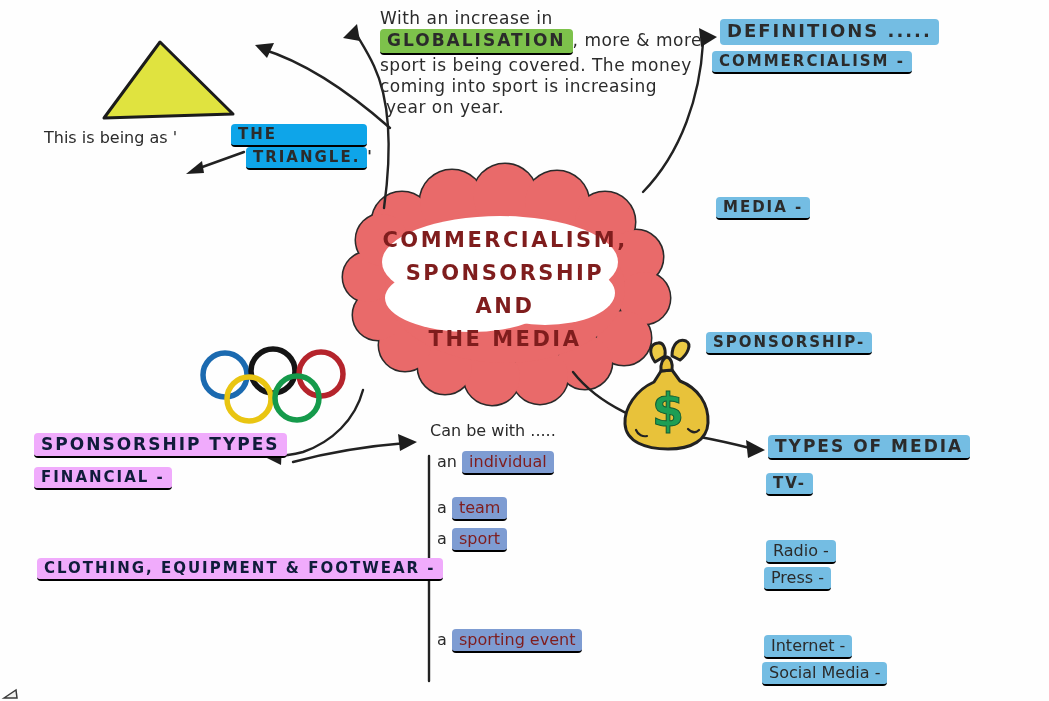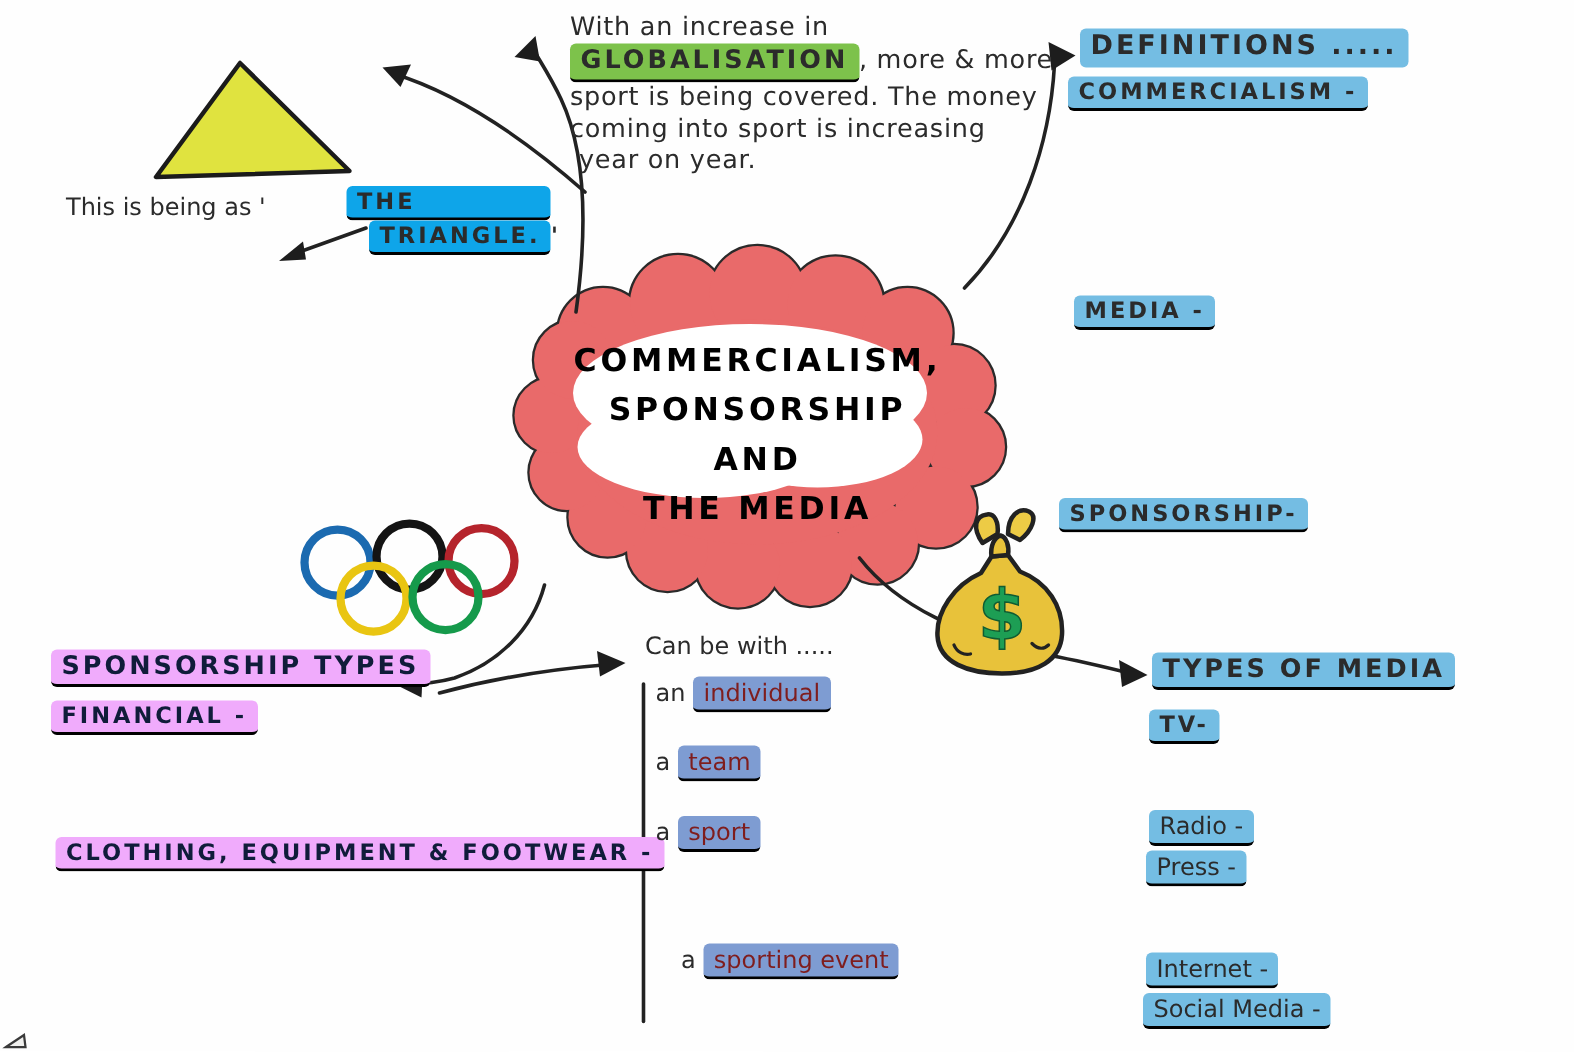--- a/index.html
+++ b/index.html
@@ -14,21 +14,21 @@
   .hl{padding:1px 7px 2px 7px;border-radius:4px;display:inline-block;}
   .hl-lb{background:#74bde3;}                 
   .hl-db{background:#f0abfc;color:#101c3a;}   
   .hl-mb{background:#7e9cd2;color:#7f1d1d;}   
   .hl-gr{background:#7dc24b;}                 
   .hl-yl{background:#0ea5e9;}                 
   .ul{border-bottom:2px solid #000000;padding-bottom:1px;}
   
   #cloud-title{
     position:absolute;left:372px;top:224px;width:266px;text-align:center;
-    font-size:21px;letter-spacing:2.5px;line-height:33px;font-weight:bold;color:#000000;
+    font-size:21px;letter-spacing:2.5px;line-height:33px;font-weight:bold;color:#7f1d1d;
   }
   
   .note-line{font-size:17px;letter-spacing:0.5px;}
   .sec-head{font-size:18px;font-weight:bold;}
   .sec-item{font-size:15px;font-weight:bold;}
   .cursive{font-size:16px;}
 </style>
 </head>
 <body>
 
@@ -191,25 +191,25 @@
 
   <div class="txt cursive" style="left:430px;top:421px;">Can be with .....</div>
   <div class="txt cursive" style="left:437px;top:451px;">
     <span>an</span>
     <span class="hl hl-mb ul">individual</span>
   </div>
   <div class="txt cursive" style="left:437px;top:497px;">
     <span>a</span>
     <span class="hl hl-mb ul">team</span>
   </div>
-  <div class="txt cursive" style="left:437px;top:544px;">
+  <div class="txt cursive" style="left:437px;top:528px;">
     <span>a</span>
     <span class="hl hl-mb ul">sport</span>
   </div>
-  <div class="txt cursive" style="left:454px;top:629px;">
+  <div class="txt cursive" style="left:437px;top:629px;">
     <span>a</span>
     <span class="hl hl-mb ul">sporting event</span>
   </div>
 
   <div class="txt" style="left:768px;top:435px;">
     <span class="hl hl-lb ul caps" style="font-size:17px;font-weight:bold;">TYPES OF MEDIA</span>
   </div>
   <div class="txt" style="left:766px;top:473px;">
     <span class="hl hl-lb ul caps sec-item">TV-</span>
   </div>

